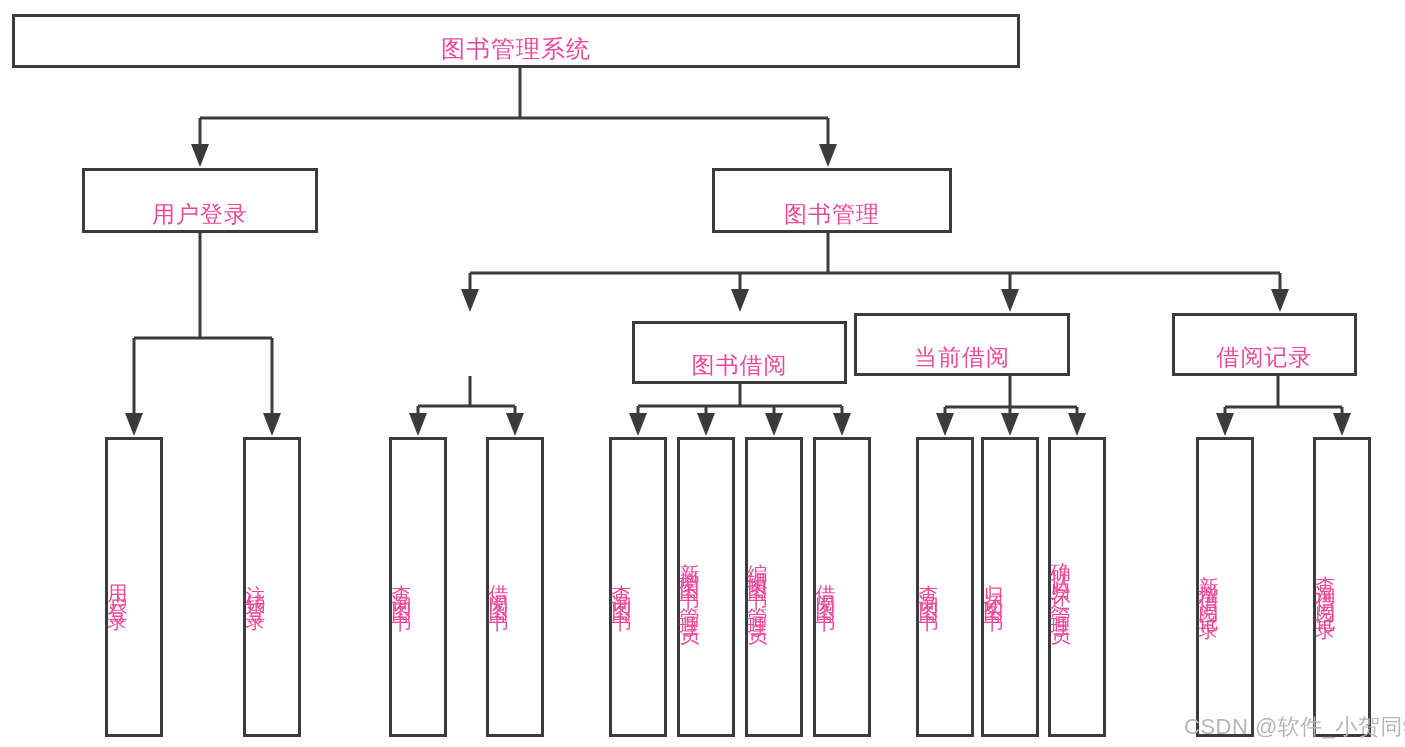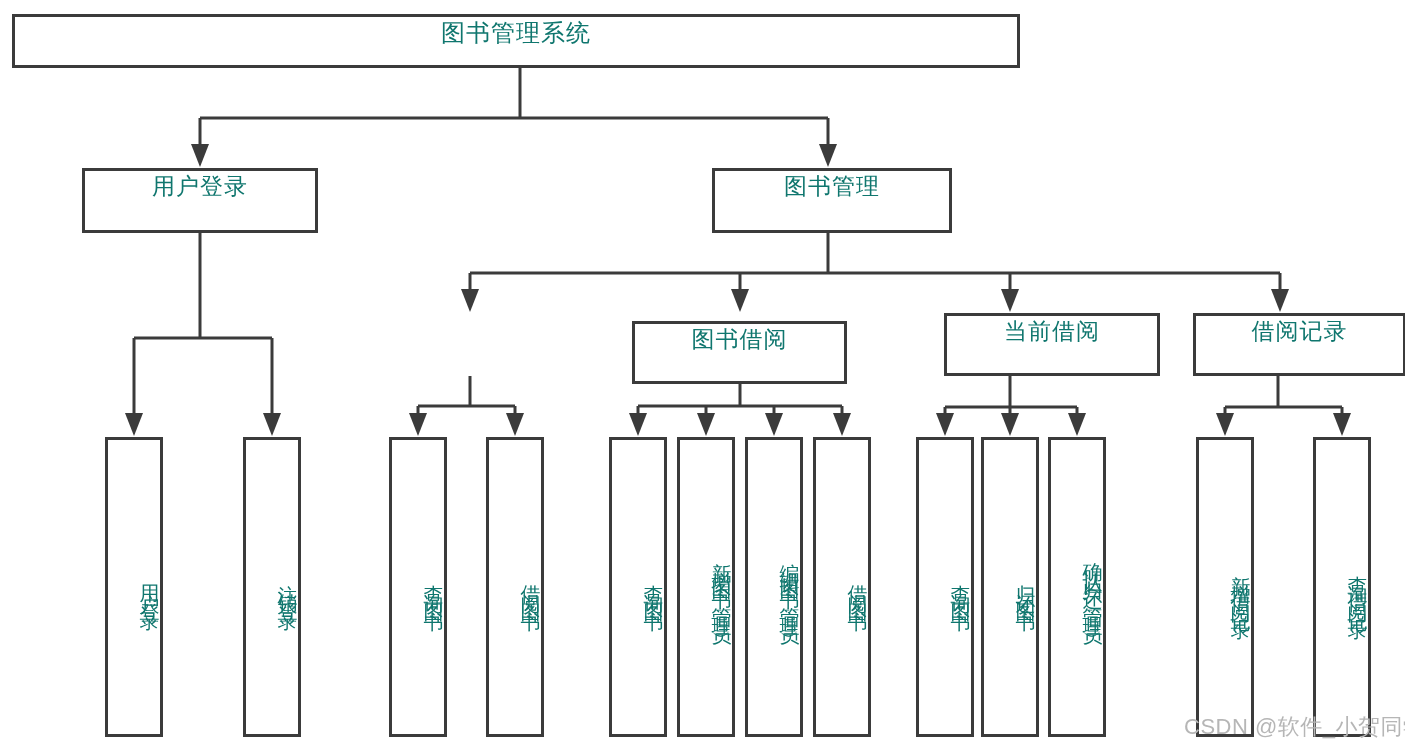--- a/index.html
+++ b/index.html
@@ -22,23 +22,23 @@
     width: 1405px;
     height: 747px;
     pointer-events: none;
   }
   .node {
     position: absolute;
     box-sizing: border-box;
     background: #ffffff;
     border: 3px solid #3b3b3b;
     display: flex;
-    align-items: flex-start;
+    align-items: flex-end;
     justify-content: center;
-    color: #0f766e;
+    color: #ec4899;
     text-align: center;
     font-family: Liberation Serif, serif;
   }
   .node.h {
     font-size: 23px;
     letter-spacing: 1px;
   }
   .node.root {
     font-size: 24px;
   }
@@ -149,24 +149,24 @@
   <div class="node h" style="left:82px; top:168px; width:236px; height:65px;">
     <span>用户登录</span>
   </div>
   <div class="node h" style="left:712px; top:168px; width:240px; height:65px;">
     <span>图书管理</span>
   </div>
 
   <div class="node h" style="left:632px; top:313px; width:215px; height:63px;margin-top:8px;">
     <span>图书借阅</span>
   </div>
-  <div class="node h" style="left:944px; top:313px; width:216px; height:63px;">
+  <div class="node h" style="left:854px; top:313px; width:216px; height:63px;">
     <span>当前借阅</span>
   </div>
-  <div class="node h" style="left:1172px; top:313px; width:213px; height:63px;margin-left:21px;">
+  <div class="node h" style="left:1172px; top:313px; width:185px; height:63px;">
     <span>借阅记录</span>
   </div>
 
   <div class="node v" style="left:105px; top:437px; width:58px; height:300px;">
     <span>用户登录</span>
   </div>
   <div class="node v" style="left:243px; top:437px; width:58px; height:300px;">
     <span>注销登录</span>
   </div>
   <div class="node v" style="left:389px; top:437px; width:58px; height:300px;">

